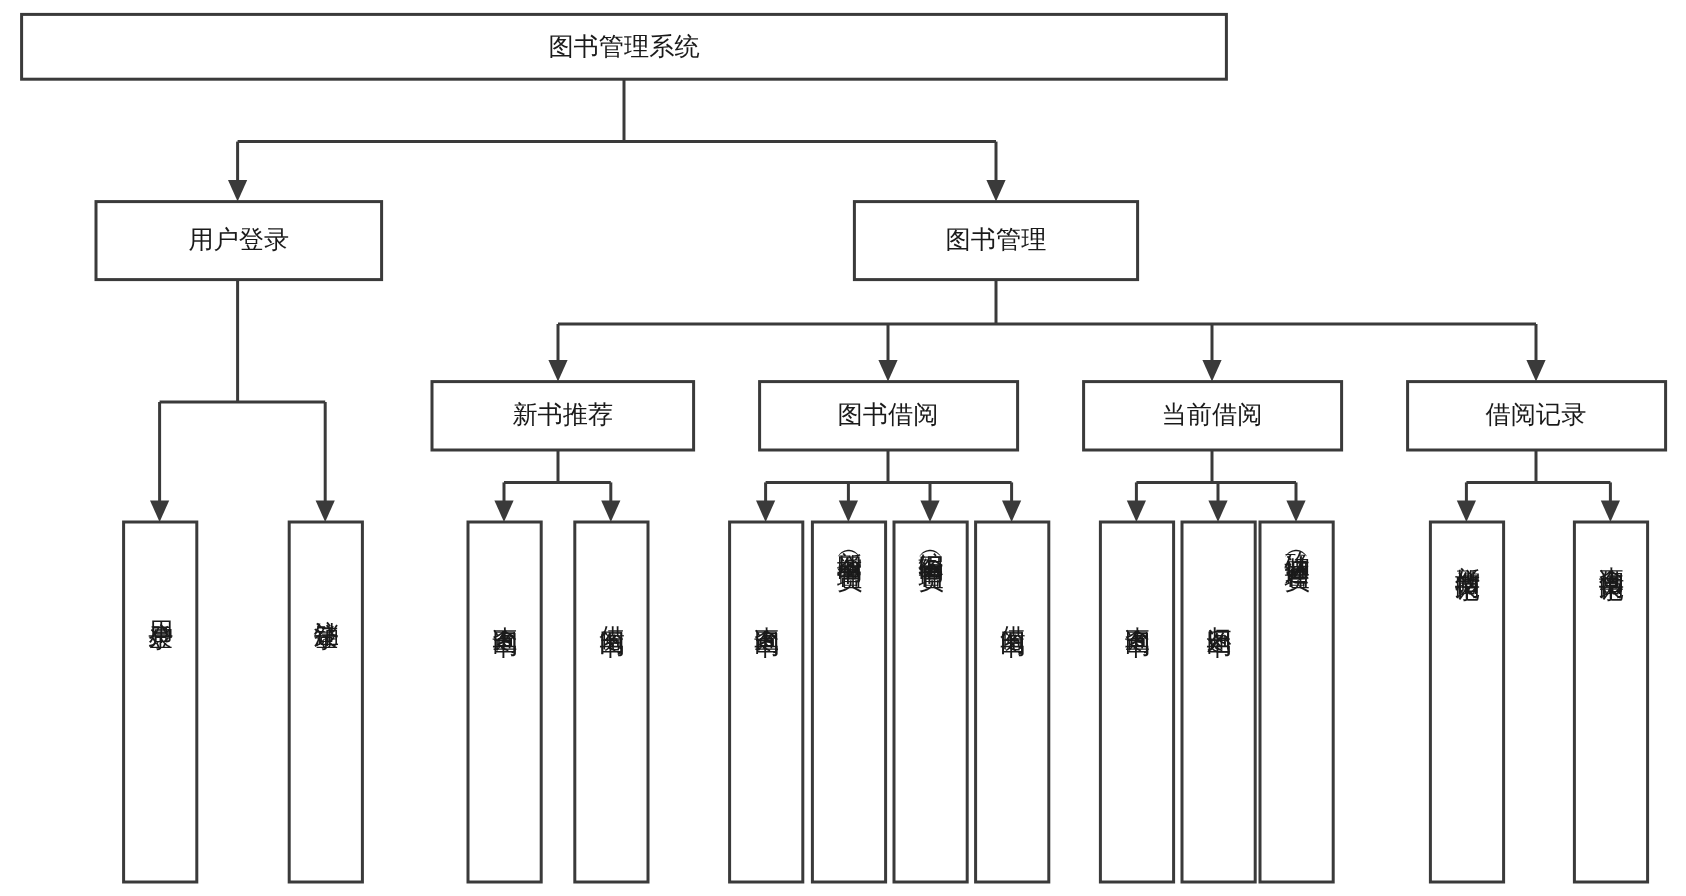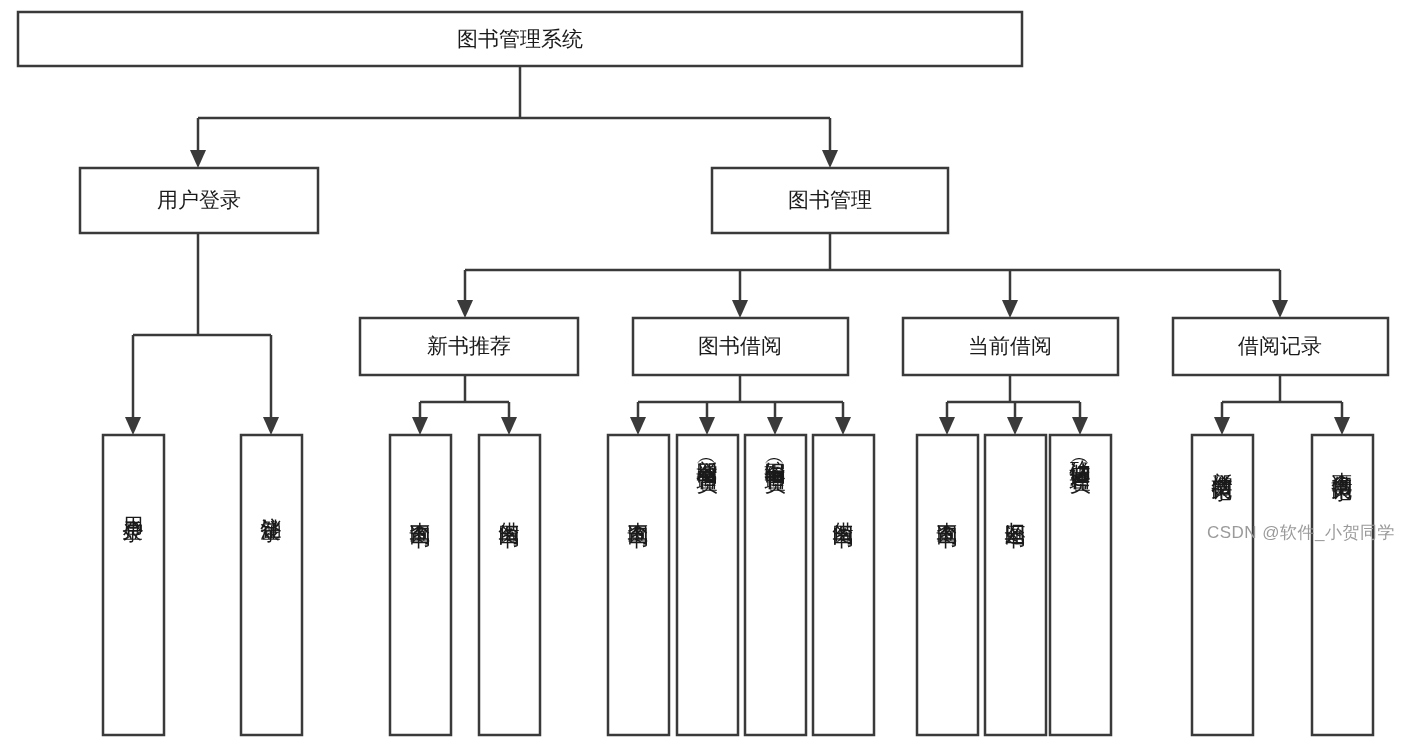--- a/index.html
+++ b/index.html
@@ -261,15 +261,14 @@
     <span class="node-label-v">确认归还（管理员）</span>
   </div>
 
   <div class="leaf-label-wrap" style="left:1192px; top:455px; width:61px; height:280px;">
     <span class="node-label-v">新增借阅记录</span>
   </div>
   <div class="leaf-label-wrap" style="left:1312px; top:455px; width:61px; height:280px;">
     <span class="node-label-v">查询借阅记录</span>
   </div>
 
-  <div class="watermark">CSDN @软件_小贺同学</div>
 
 </div>
 
 </body></html>

